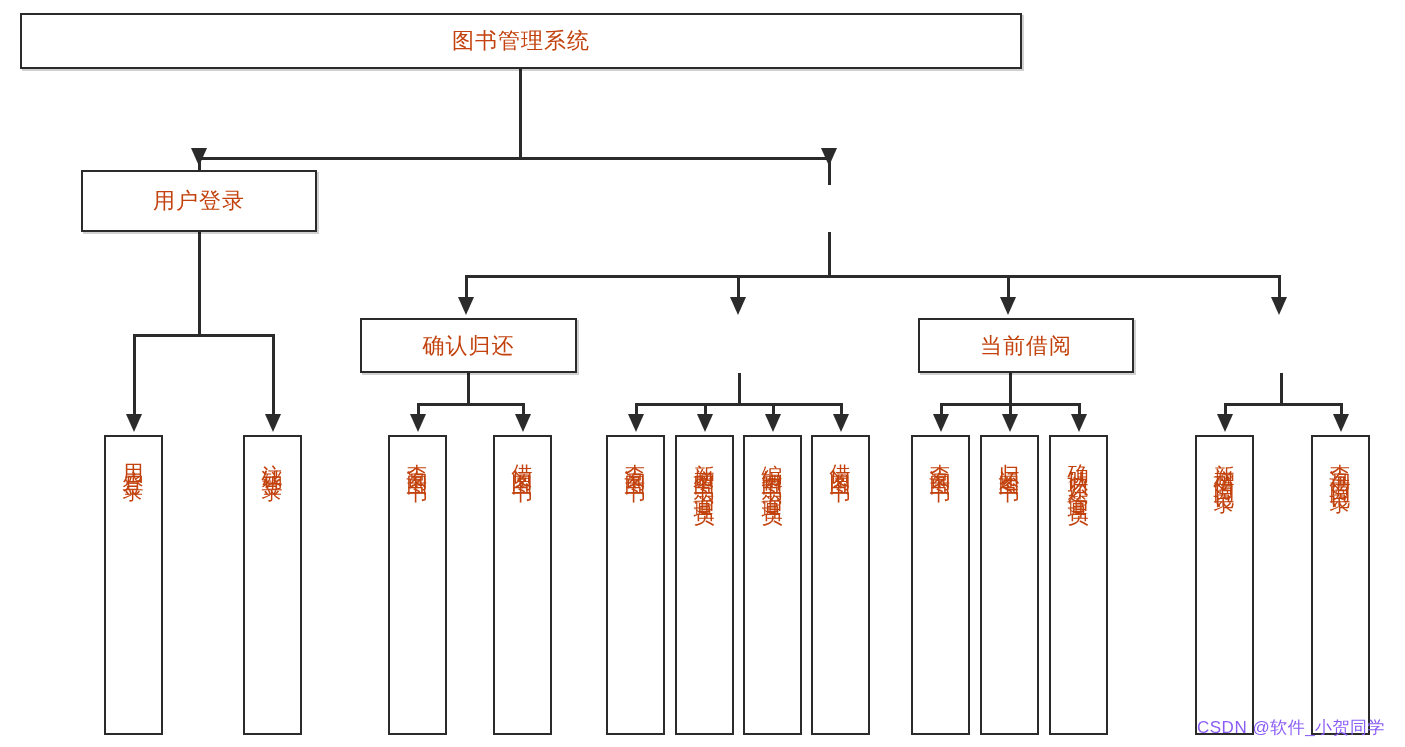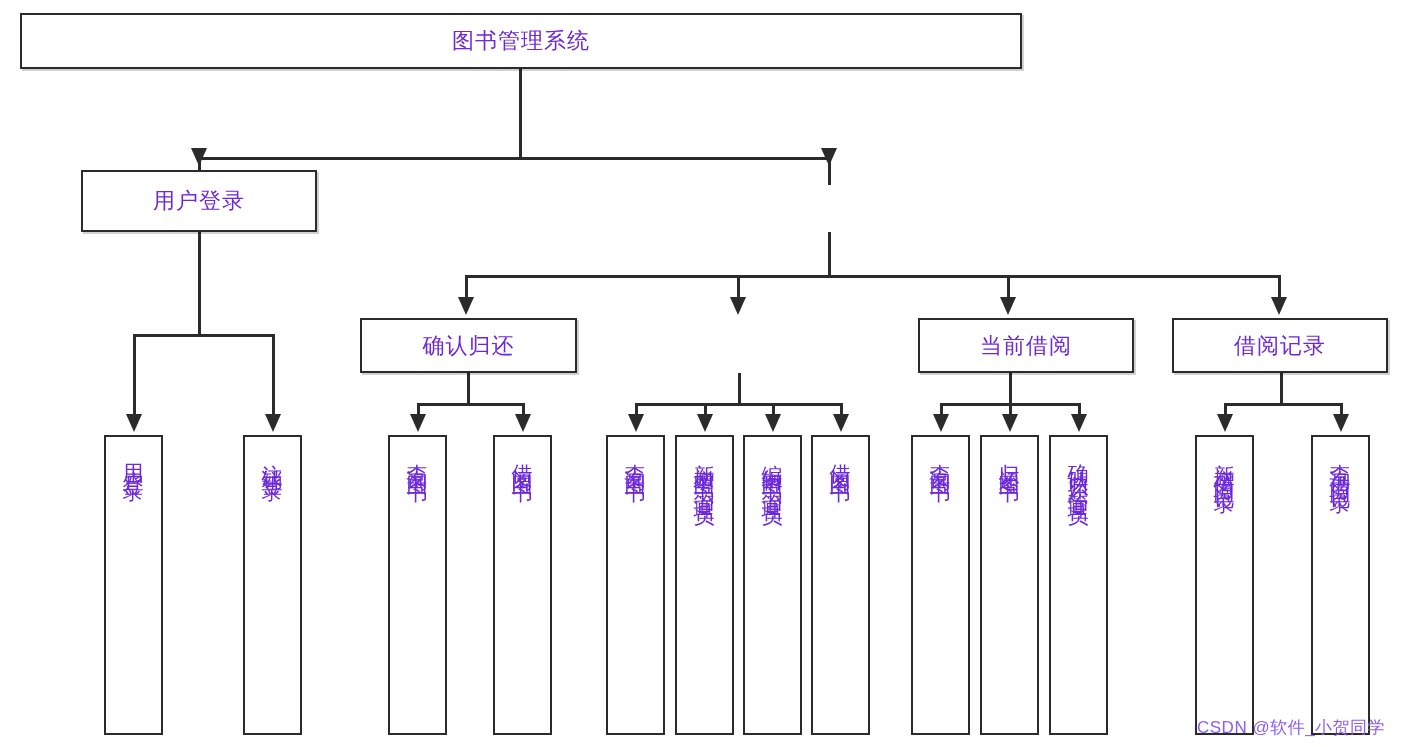--- a/index.html
+++ b/index.html
@@ -23,21 +23,21 @@
     border:2.5px solid #2b2b2b;
     display:flex;
     align-items:center;
     justify-content:center;
     z-index:5;
   }
   .node .label{
     font-size:22px;
     line-height:1.25;
     letter-spacing:1px;
-    color:#6d28d9;
+    color:#c2410c;
     white-space:nowrap;
   }
   
   .node.shadowed{
     box-shadow:2px 2px 0 rgba(0,0,0,0.18);
   }
   
   .node.vert{
     align-items:flex-start;
     padding-top:10px;
@@ -151,23 +151,20 @@
   <div class="node shadowed" style="left:81px;top:170px;width:236px;height:62px;">
     <span class="label">用户登录</span>
   </div>
 
   <div class="node shadowed" style="left:360px;top:318px;width:217px;height:55px;">
     <span class="label">确认归还</span>
   </div>
   <div class="node shadowed" style="left:918px;top:318px;width:216px;height:55px;">
     <span class="label">当前借阅</span>
   </div>
-  <div class="node shadowed" style="left:1172px;top:318px;width:216px;height:55px;">
-    <span class="label">借阅记录</span>
-  </div>
 
   <div class="node vert" style="left:104px;top:435px;width:59px;height:300px;">
     <span class="label">用户登录</span>
   </div>
   <div class="node vert" style="left:243px;top:435px;width:59px;height:300px;">
     <span class="label">注销登录</span>
   </div>
 
   <div class="node vert" style="left:388px;top:435px;width:59px;height:300px;">
     <span class="label">查询图书</span>

